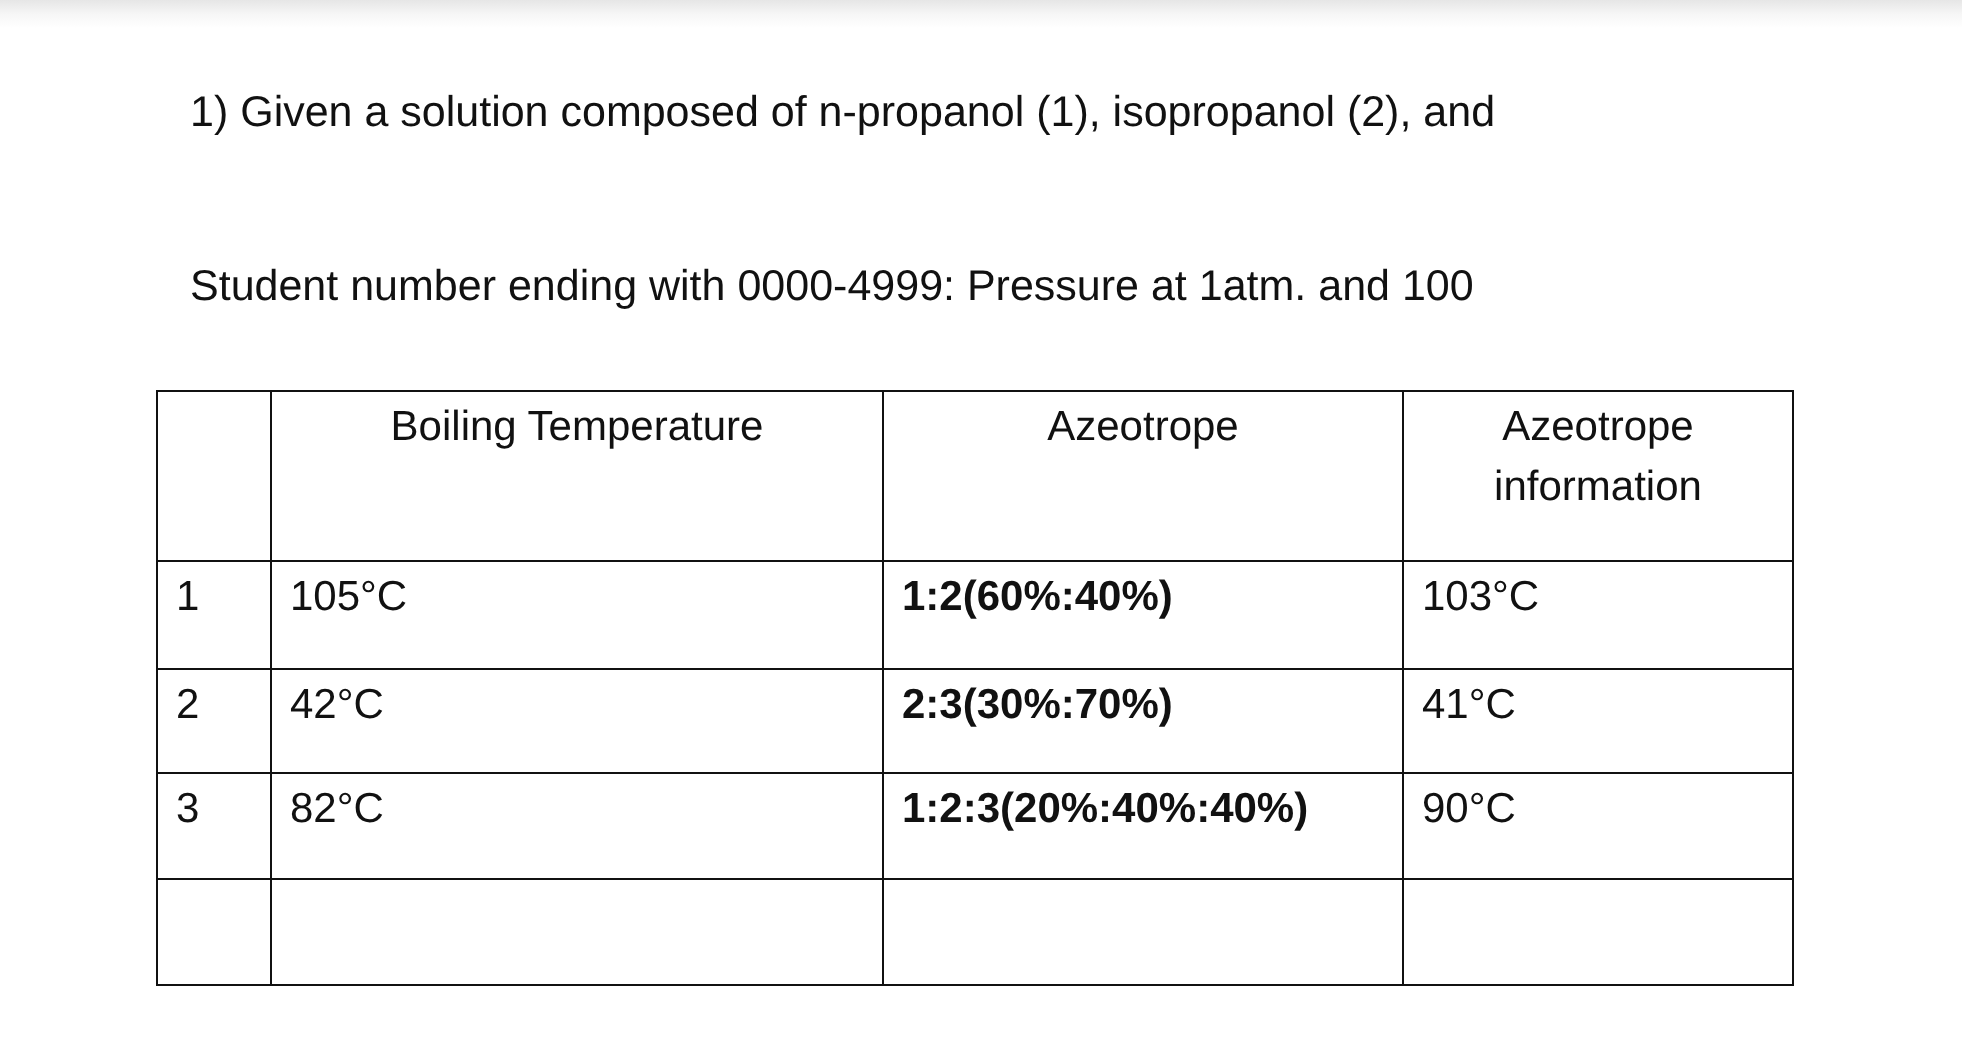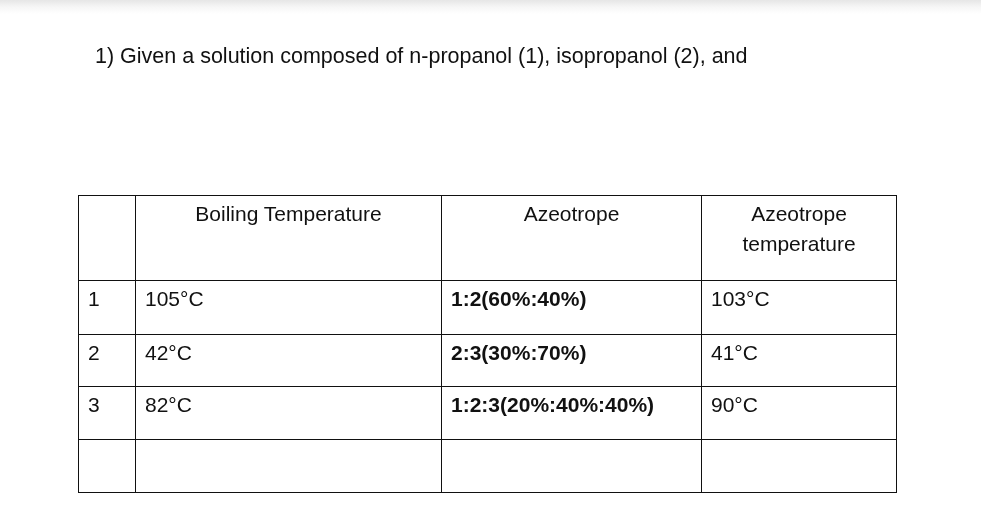--- a/index.html
+++ b/index.html
@@ -60,31 +60,32 @@
 </head>
 <body>
 
 <div class="top-shade"></div>
 
 <div class="para" id="p1">
   <div>1) Given a solution composed of n-propanol (1), isopropanol (2), and</div>
 </div>
 
 <div class="para" id="p2">
+  <div>Student number ending with 0000-4999: Pressure at 1atm. and 100</div>
 </div>
 
 <table class="data-table">
   <tbody>
       <tr class="r-head">
     <td class="c0"></td>
     <td class="c1">Boiling Temperature</td>
     <td class="c2">Azeotrope</td>
     <td class="c3">
       <div>Azeotrope</div>
-      <div>temperature</div>
+      <div>information</div>
     </td>
   </tr>
   <tr class="r1">
     <td class="c0 cell-index">1</td>
     <td class="c1">105°C</td>
     <td class="c2 cell-azeo">1:2(60%:40%)</td>
     <td class="c3">103°C</td>
   </tr>
   <tr class="r2">
     <td class="c0 cell-index">2</td>

